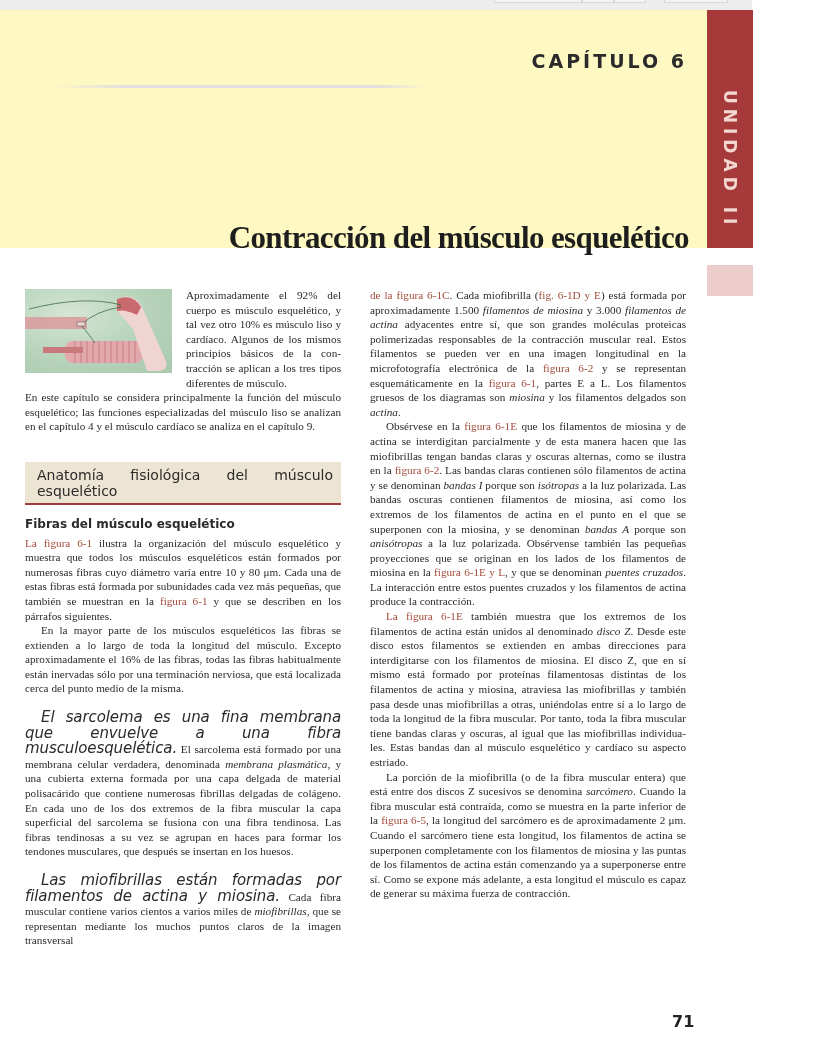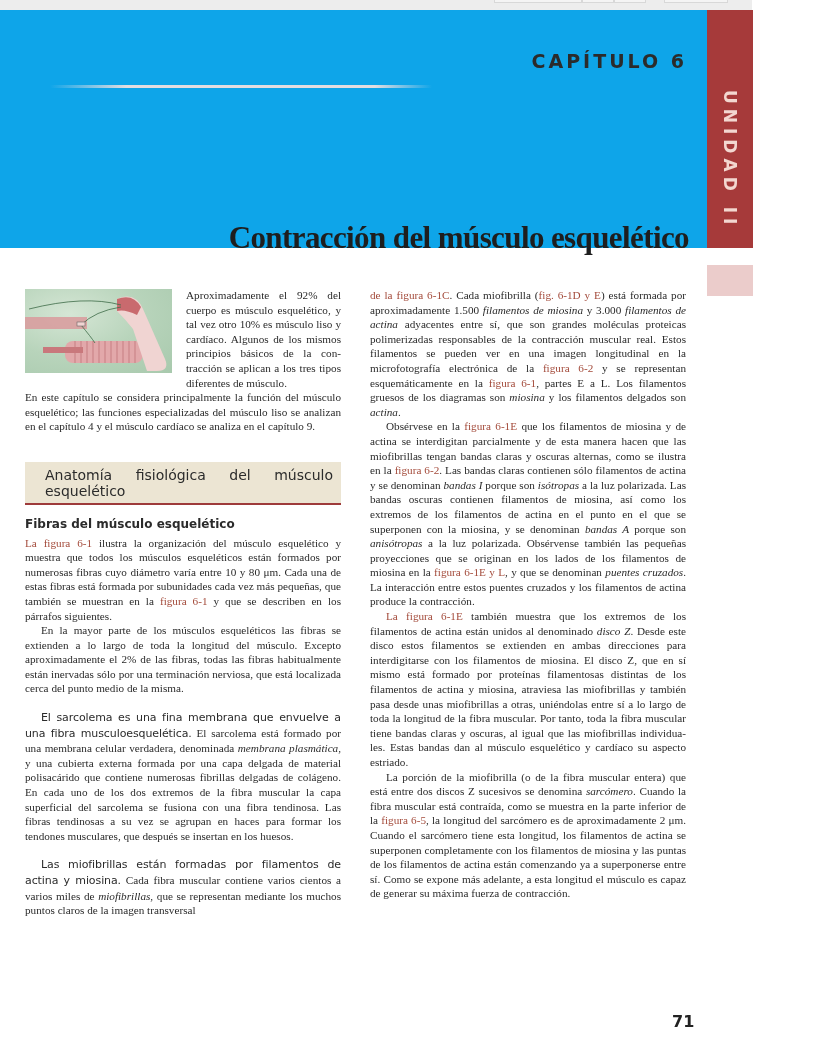--- a/index.html
+++ b/index.html
@@ -7,21 +7,21 @@
       width: 819px; height: 1045px; position: relative; overflow: hidden;
       background: #ffffff;
       font-family: "Liberation Serif", serif;
       color: #2a2a2a;
     }
     .top-strip { position: absolute; left: 0; top: 0; width: 752px; height: 10px; background: #ededed; }
     .top-tabs { position: absolute; top: 0; left: 494px; height: 3px; display: flex; gap: 0; }
     .top-tabs span { display: block; height: 2px; border: 1px solid #d8d8d8; border-top: none; background: #f4f4f4; }
     .header {
       position: absolute; left: 0; top: 10px; width: 707px; height: 238px;
-      background: #0ea5e9;
+      background: #fef9c3;
     }
     .chapter-label {
       position: absolute; right: 20px; top: 40px;
       font-family: "DejaVu Sans", sans-serif; font-weight: bold;
       font-size: 19px; letter-spacing: 3px; color: #2b2b2b;
     }
     .header-rule {
       position: absolute; left: 50px; top: 75px; width: 382px; height: 3px;
       background: linear-gradient(90deg, rgba(232,225,230,0) 0%, #e4dde0 20%, #e4dde0 85%, rgba(232,225,230,0) 100%);
     }
@@ -50,28 +50,28 @@
     .col-right { left: 370px; width: 316px; }
     .col p { margin: 0; }
     .indent { text-indent: 16px; }
     .figure {
       float: left; width: 147px; height: 84px; margin: 1px 14px 4px 0;
       background: radial-gradient(ellipse at 30% 30%, #d5e6d5 0%, #b8d4bb 50%, #a8c9ad 100%);
       position: relative; overflow: hidden;
     }
     .section-box {
       margin-top: 28px; background: #ece5d3; border-bottom: 2px solid #9e3b3b;
-      padding: 5px 8px 4px 20px;
+      padding: 5px 8px 4px 12px;
       font-family: "DejaVu Sans", sans-serif; font-size: 14px; line-height: 16px; color: #2b2b2b;
     }
     .subhead {
       margin-top: 12px; margin-bottom: 4px;
       font-family: "DejaVu Sans", sans-serif; font-weight: bold; font-size: 12px; color: #2b2b2b;
     }
-    .run-in { font-family: "DejaVu Sans", sans-serif; font-size: 11px; color: #2b2b2b; letter-spacing: -0.1px; }
+    .run-in { font-family: "DejaVu Sans", sans-serif; font-size: 15px; color: #2b2b2b; letter-spacing: -0.1px; font-style: italic; }
     .gap { height: 14px; }
     .figref { color: #a34a3a; }
     em, .it { font-style: italic; }
     .page-number {
       position: absolute; left: 672px; top: 1012px;
       font-family: "DejaVu Sans", sans-serif; font-weight: bold; font-size: 16px; color: #222;
     }
   </style>
 </head>
 <body>
@@ -122,21 +122,21 @@
       <rect x="52" y="33" width="8" height="4" fill="#f0d4d2" stroke="#555" stroke-width="0.5"></rect>
     </svg>
   </div>
   <p>Aproximadamente el 92% del cuerpo es músculo esque­lético, y tal vez otro 10% es músculo liso y cardíaco. Algunos de los mismos prin­cipios básicos de la con­tracción se aplican a los tres tipos diferentes de músculo.</p>
   <p>En este capítulo se considera principalmente la función del músculo esquelético; las funciones especializadas del mús­culo liso se analizan en el capítulo 4 y el músculo cardíaco se analiza en el capítulo 9.</p>
 
   <div class="section-box">Anatomía fisiológica del músculo esquelético</div>
   <div class="subhead">Fibras del músculo esquelético</div>
 
   <p><span class="figref">La figura 6-1</span><span> ilustra la organización del músculo esquelético y muestra que todos los músculos esqueléticos están formados por numerosas fibras cuyo diámetro varía entre 10 y 80 μm. Cada una de estas fibras está formada por subunidades cada vez más pequeñas, que también se muestran en la </span><span class="figref">figura 6-1</span><span> y que se describen en los párrafos siguientes.</span></p>
-  <p class="indent">En la mayor parte de los músculos esqueléticos las fibras se extienden a lo largo de toda la longitud del músculo. Excepto aproximadamente el 2% de las fibras, todas las fibras habitual­mente están inervadas sólo por una terminación nerviosa, que está localizada cerca del punto medio de la misma.</p>
+  <p class="indent">En la mayor parte de los músculos esqueléticos las fibras se extienden a lo largo de toda la longitud del músculo. Excepto aproximadamente el 16% de las fibras, todas las fibras habitual­mente están inervadas sólo por una terminación nerviosa, que está localizada cerca del punto medio de la misma.</p>
   <div class="gap"></div>
   <p class="indent"><span class="run-in">El sarcolema es una fina membrana que envuelve a una fibra musculoesquelética.</span><span> El sarcolema está for­mado por una membrana celular verdadera, denominada </span><em>membrana plasmática</em><span>, y una cubierta externa formada por una capa delgada de material polisacárido que contiene numerosas fibrillas delgadas de colágeno. En cada uno de los dos extremos de la fibra muscular la capa superficial del sar­colema se fusiona con una fibra tendinosa. Las fibras tendi­nosas a su vez se agrupan en haces para formar los tendones musculares, que después se insertan en los huesos.</span></p>
   <div class="gap"></div>
   <p class="indent"><span class="run-in">Las miofibrillas están formadas por filamentos de actina y miosina.</span><span> Cada fibra muscular contiene va­rios cientos a varios miles de </span><em>miofibrillas</em><span>, que se representan mediante los muchos puntos claros de la imagen transversal</span></p>
 </div>
 
 <div class="col col-right">
   <p><span class="figref">de la figura 6-1C</span><span>. Cada miofibrilla (</span><span class="figref">fig. 6-1D y E</span><span>) está for­mada por aproximadamente 1.500 </span><em>filamentos de miosina</em><span> y 3.000 </span><em>filamentos de actina</em><span> adyacentes entre sí, que son gran­des moléculas proteicas polimerizadas responsables de la contracción muscular real. Estos filamentos se pueden ver en una imagen longitudinal en la microfotografía electrónica de la </span><span class="figref">figura 6-2</span><span> y se representan esquemáticamente en la </span><span class="figref">figu­ra 6-1</span><span>, partes E a L. Los filamentos gruesos de los diagramas son </span><em>miosina</em><span> y los filamentos delgados son </span><em>actina</em><span>.</span></p>
   <p class="indent"><span>Obsérvese en la </span><span class="figref">figura 6-1E</span><span> que los filamentos de mio­sina y de actina se interdigitan parcialmente y de esta manera hacen que las miofibrillas tengan bandas claras y oscuras alternas, como se ilustra en la </span><span class="figref">figura 6-2</span><span>. Las ban­das claras contienen sólo filamentos de actina y se denomi­nan </span><em>bandas I</em><span> porque son </span><em>isótropas</em><span> a la luz polarizada. Las bandas oscuras contienen filamentos de miosina, así como los extremos de los filamentos de actina en el punto en el que se superponen con la miosina, y se denominan </span><em>bandas A</em><span> porque son </span><em>anisótropas</em><span> a la luz polarizada. Obsérvense también las pequeñas proyecciones que se originan en los lados de los filamentos de miosina en la </span><span class="figref">figura 6-1E y L</span><span>, y que se denominan </span><em>puentes cruzados</em><span>. La interacción entre estos puentes cruzados y los filamentos de actina produce la contracción.</span></p>
   <p class="indent"><span class="figref">La figura 6-1E</span><span> también muestra que los extremos de los filamentos de actina están unidos al denominado </span><em>disco Z</em><span>. Desde este disco estos filamentos se extienden en ambas direcciones para interdigitarse con los filamentos de mio­sina. El disco Z, que en sí mismo está formado por proteínas filamentosas distintas de los filamentos de actina y miosina, atraviesa las miofibrillas y también pasa desde unas miofi­brillas a otras, uniéndolas entre sí a lo largo de toda la longitud de la fibra muscular. Por tanto, toda la fibra muscular tiene bandas claras y oscuras, al igual que las miofibrillas individua­les. Estas bandas dan al músculo esquelético y cardíaco su aspecto estriado.</span></p>

